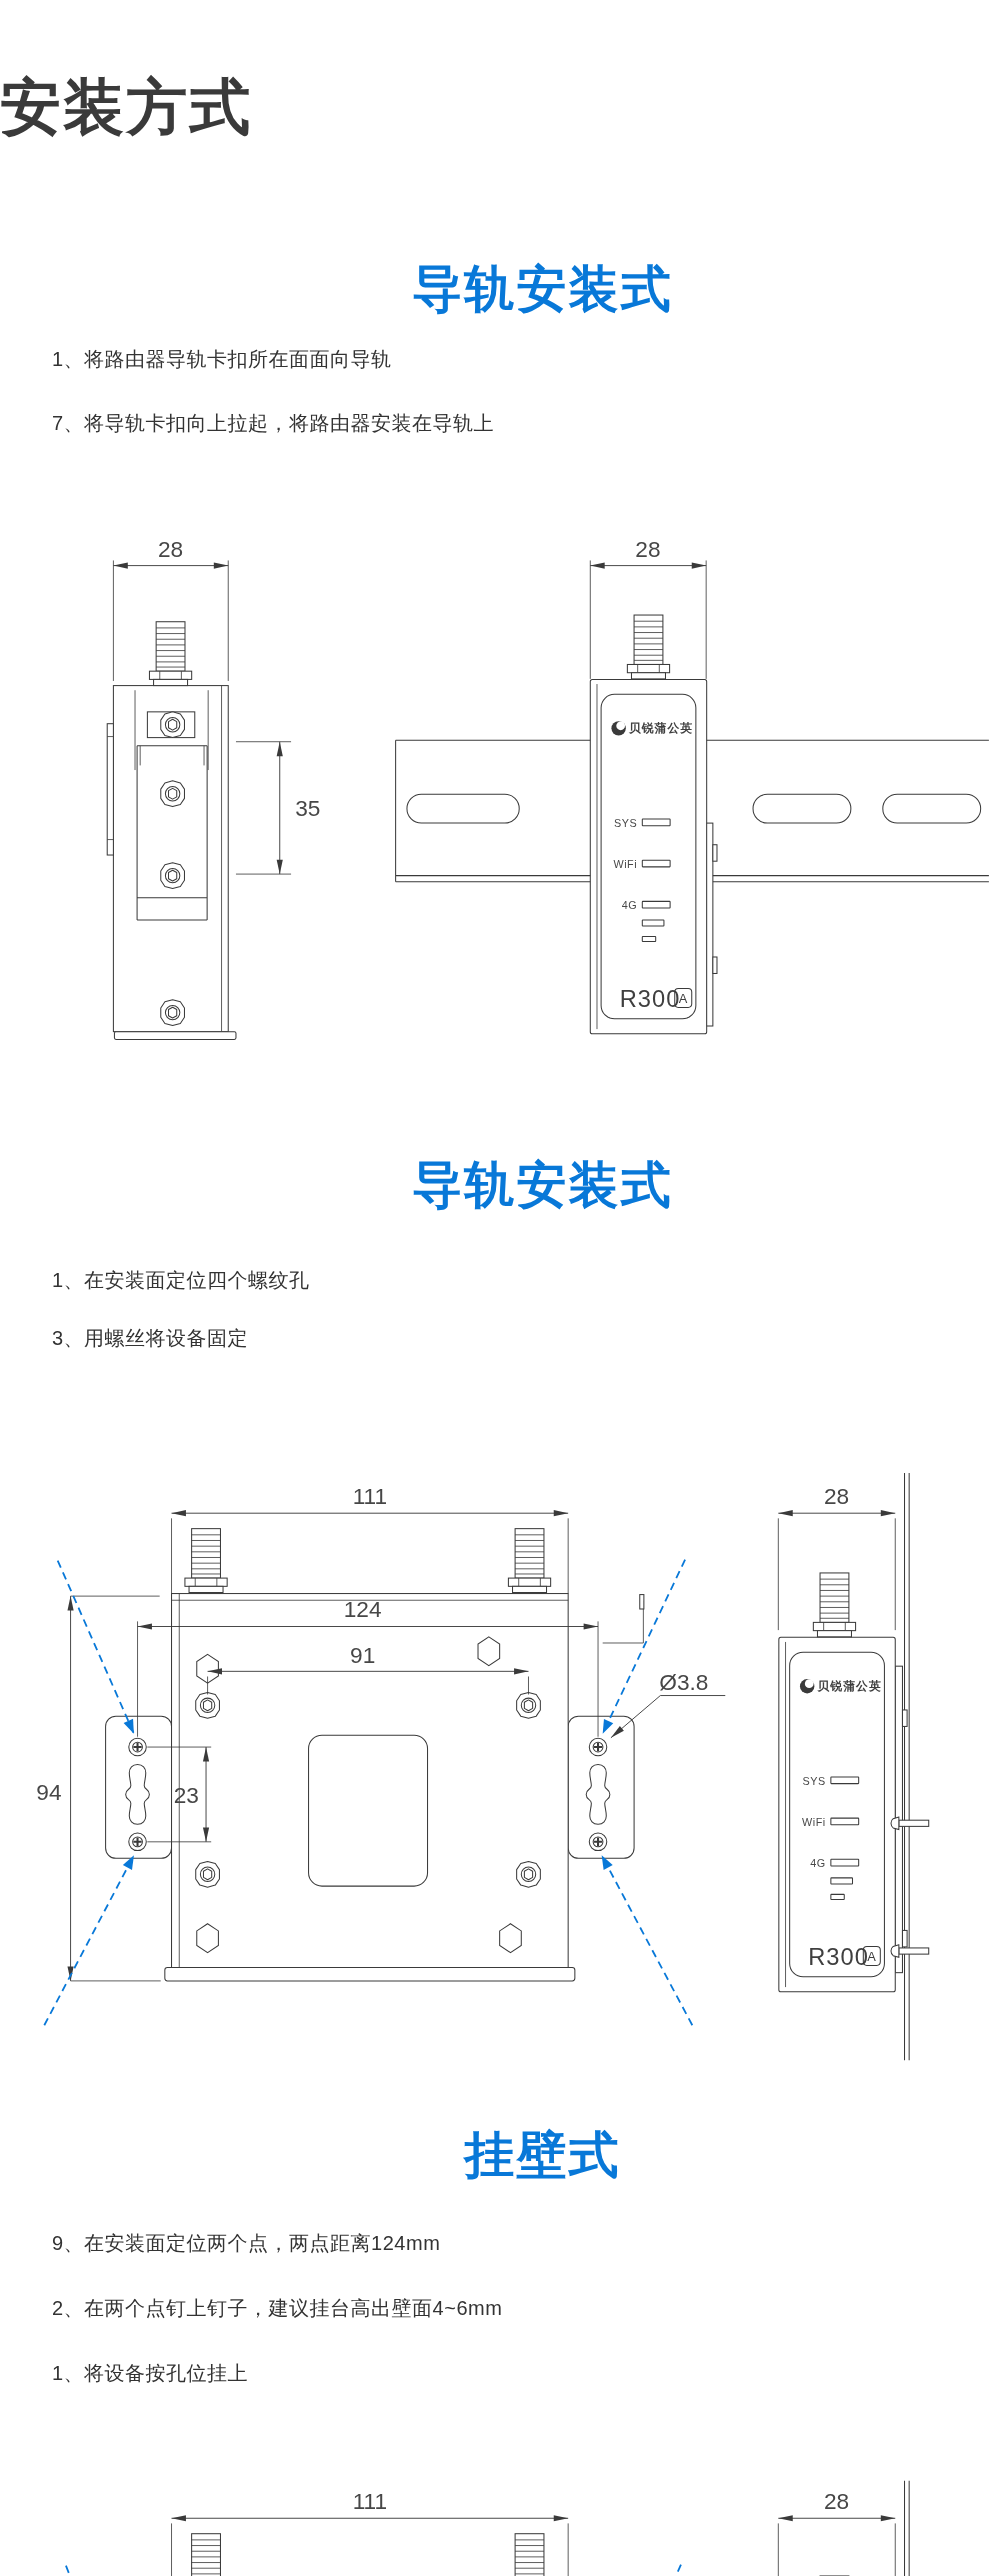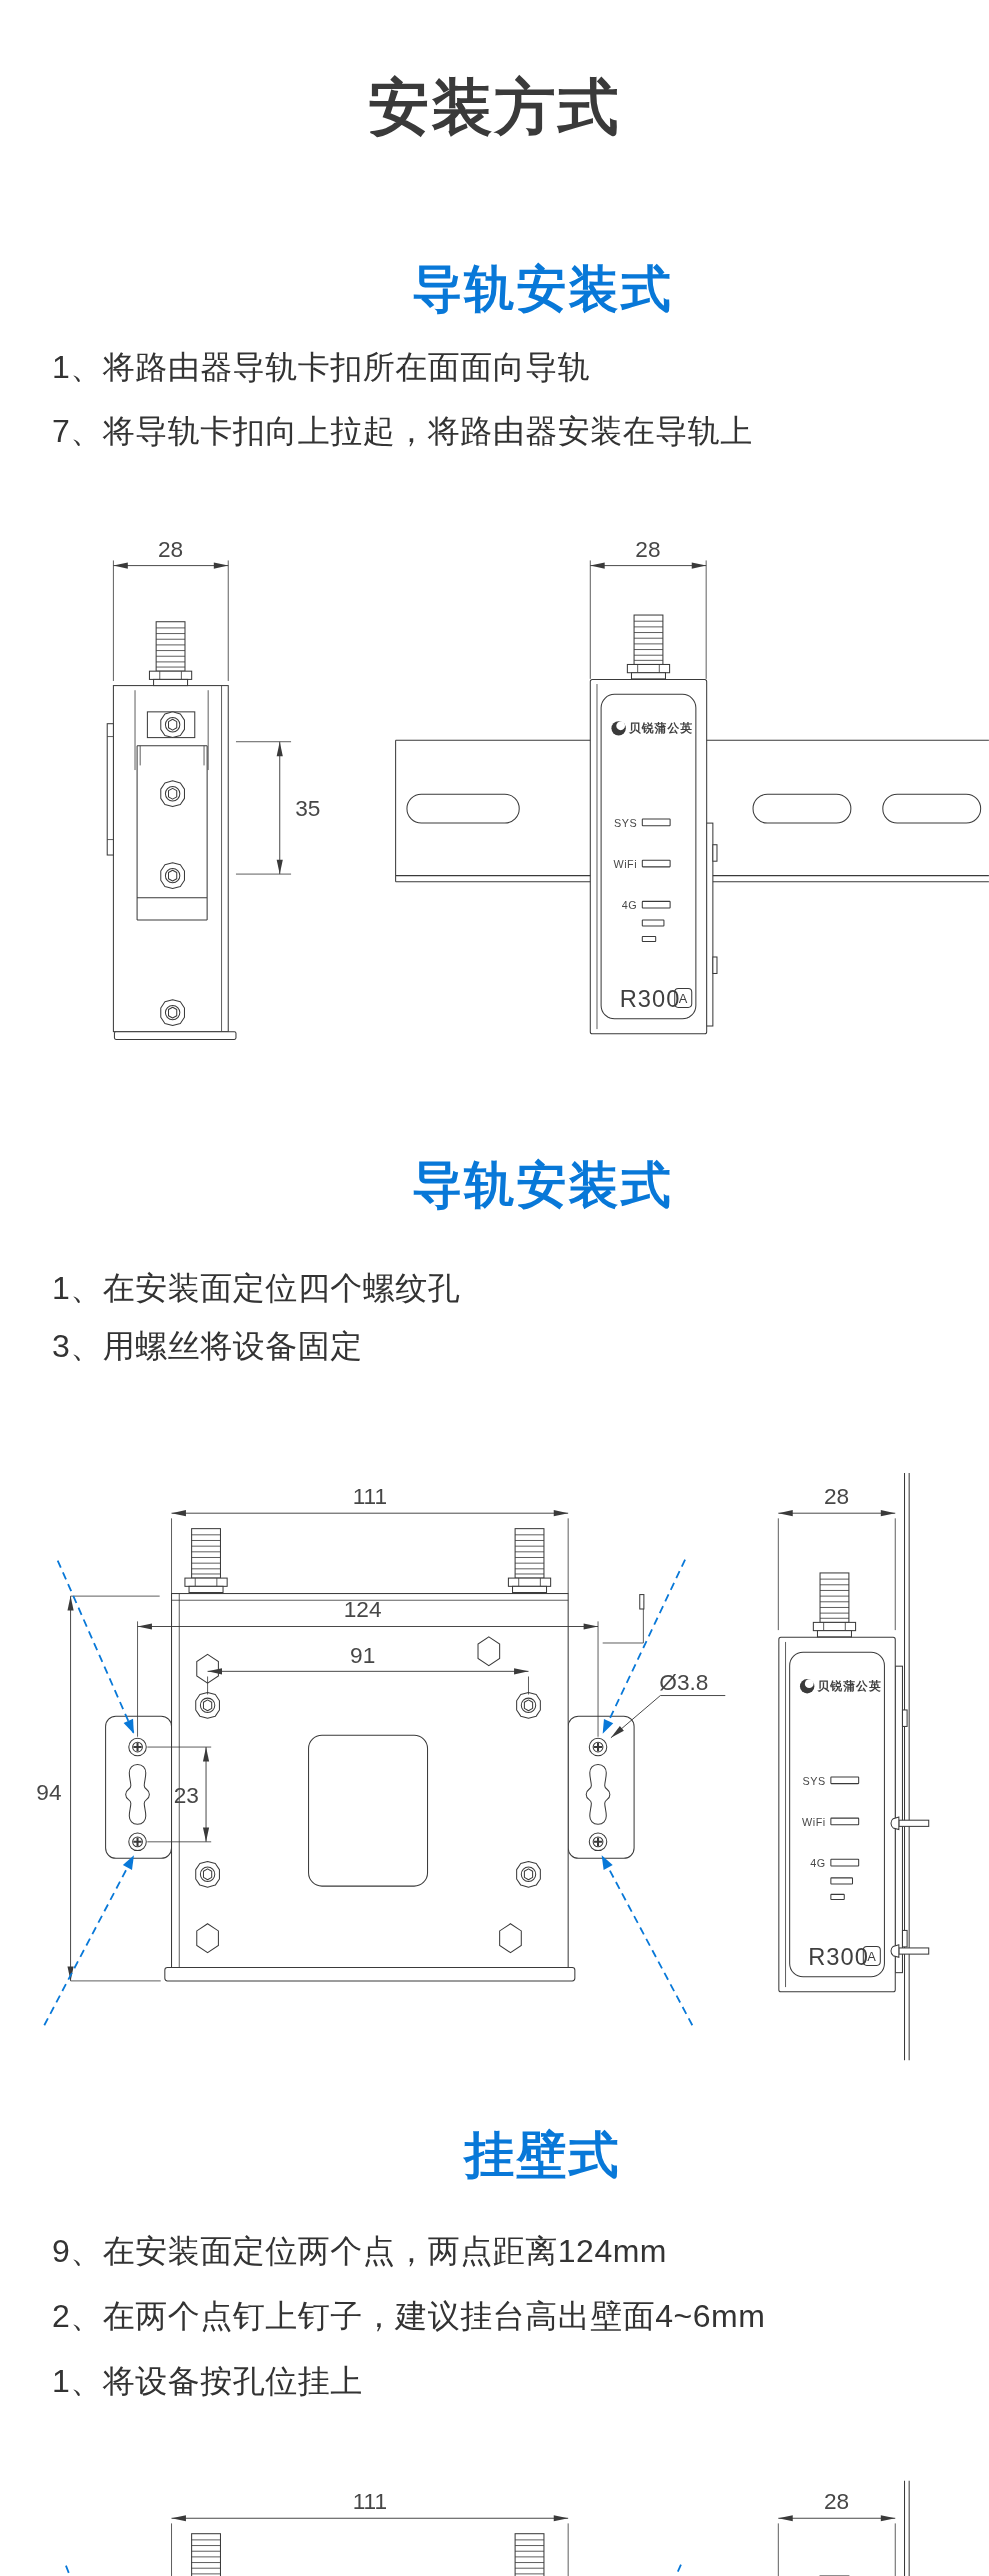--- a/index.html
+++ b/index.html
@@ -1,20 +1,20 @@
 <!DOCTYPE html>
 <html style="font-size:8.2px"><head>
 <meta charset="utf-8">
 <style>
   html,body{margin:0;padding:0;background:#ffffff;}
   body{width:989px;height:3121px;position:relative;font-family:"Liberation Sans",sans-serif;}
   .abs{position:absolute;left:0;}
-  .page-title{width:989px;text-align:center;font-size:61px;font-weight:700;color:#3a3a3a;letter-spacing:2.1px;}
+  .page-title{width:989px;text-align:left;font-size:61px;font-weight:700;color:#3a3a3a;letter-spacing:2.1px;}
   .sec-heading{width:989px;text-align:center;font-size:50px;font-weight:700;color:#0878d8;letter-spacing:2.1px;margin-left:48px;}
-  .step{left:52px;font-size:32px;font-weight:400;color:#333333;letter-spacing:0.5px;white-space:nowrap;}
+  .step{left:52px;font-size:20px;font-weight:400;color:#333333;letter-spacing:0.5px;white-space:nowrap;}
   svg{position:absolute;left:0;display:block;}
   svg text{font-family:"Liberation Sans",sans-serif;}
   .dim{font-size:44px;fill:#474747;letter-spacing:0px;}
   .ol{fill:#ffffff;stroke:#3a3a3a;stroke-width:2;}
   .nf{fill:none;stroke:#3a3a3a;stroke-width:2;}
   .tl{fill:none;stroke:#3a3a3a;stroke-width:1.6;}
   .dl{fill:none;stroke:#3a3a3a;stroke-width:1.8;marker-start:url(#da);marker-end:url(#da);}
   .dle{fill:none;stroke:#3a3a3a;stroke-width:1.8;marker-end:url(#da);}
   .bd{fill:none;stroke:#0878d8;stroke-width:3.5;stroke-dasharray:15 10;marker-end:url(#ba);}
   .brand-txt{font-size:23px;fill:#3f3f3f;font-weight:700;letter-spacing:2px;}

